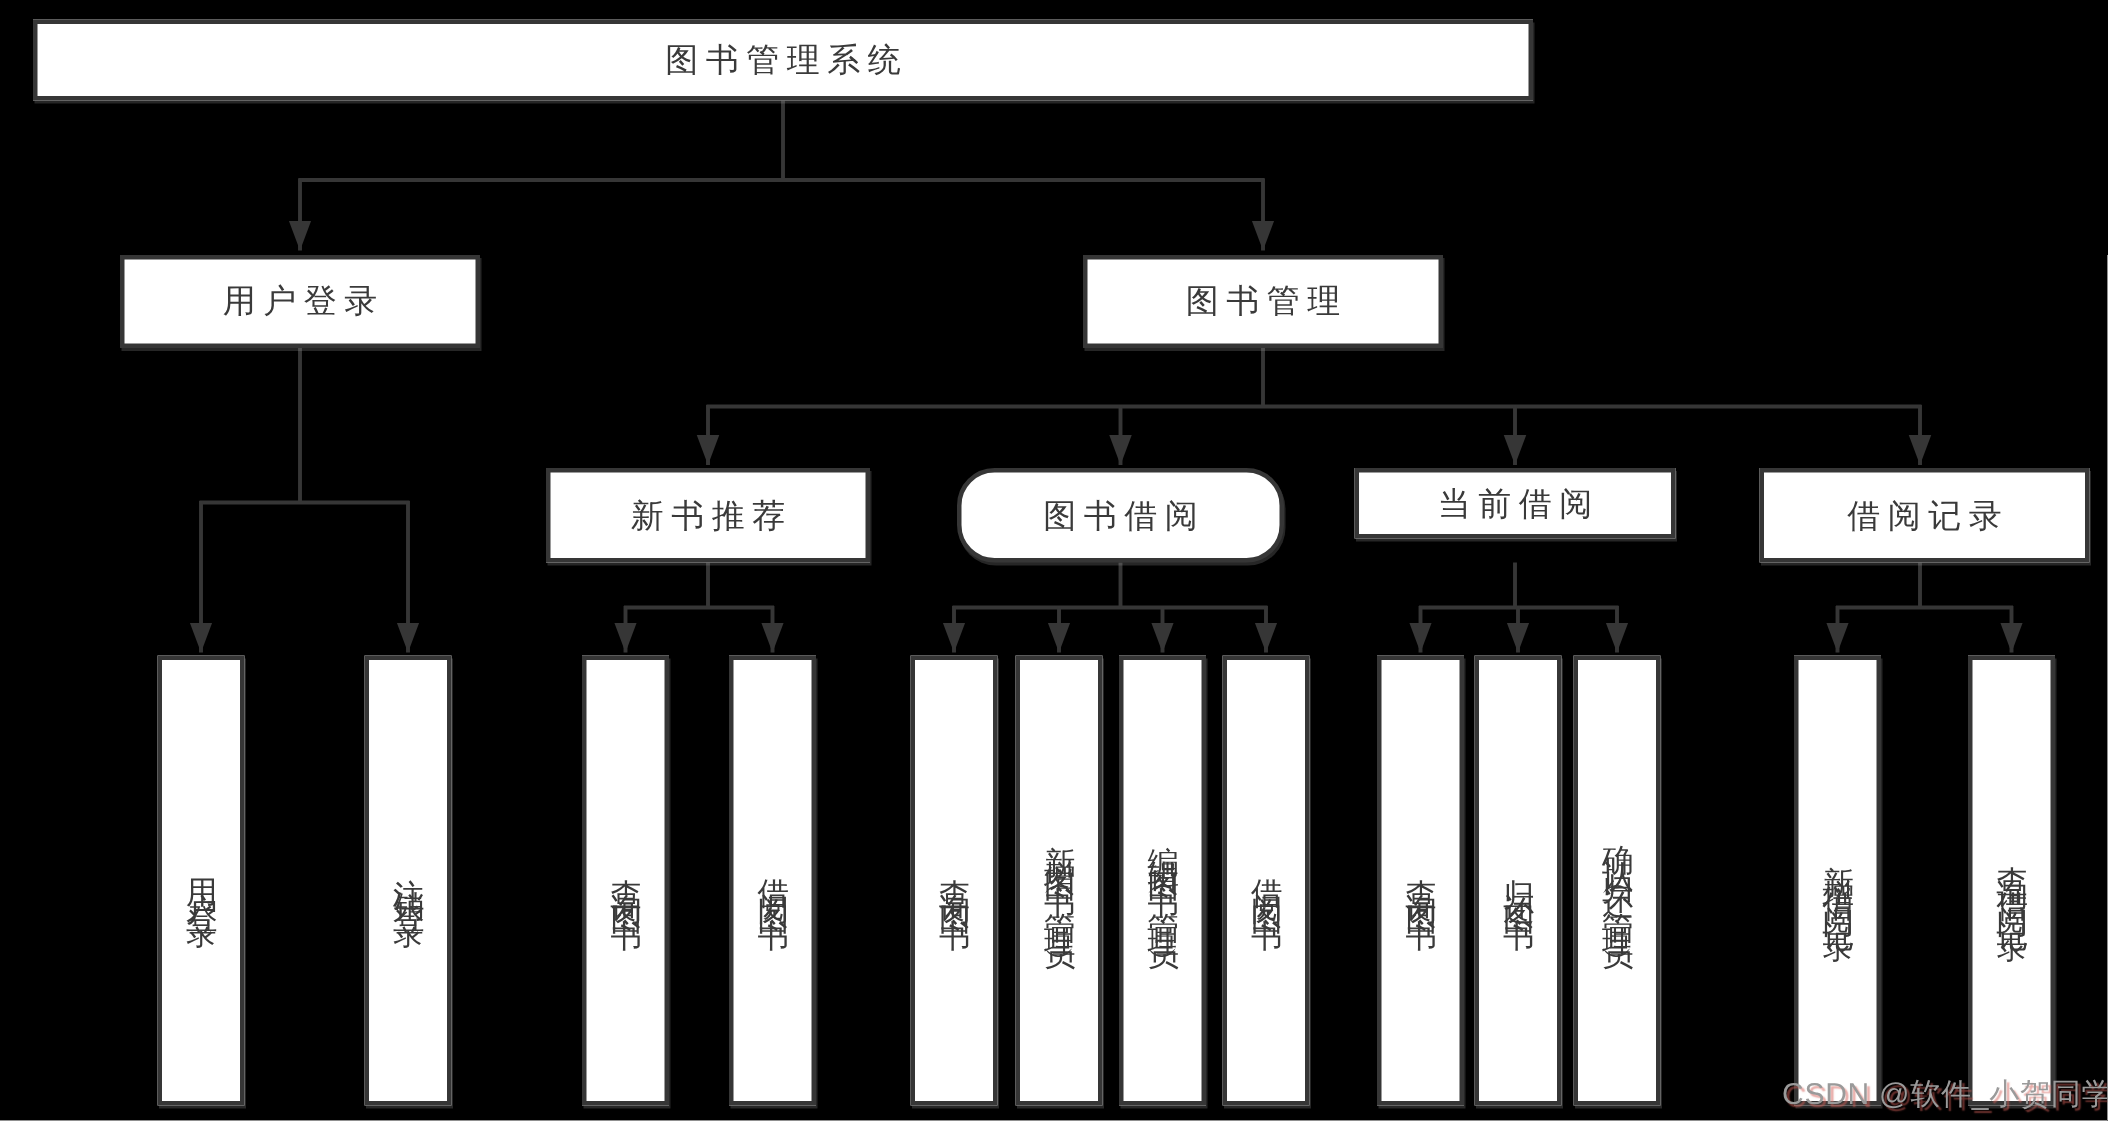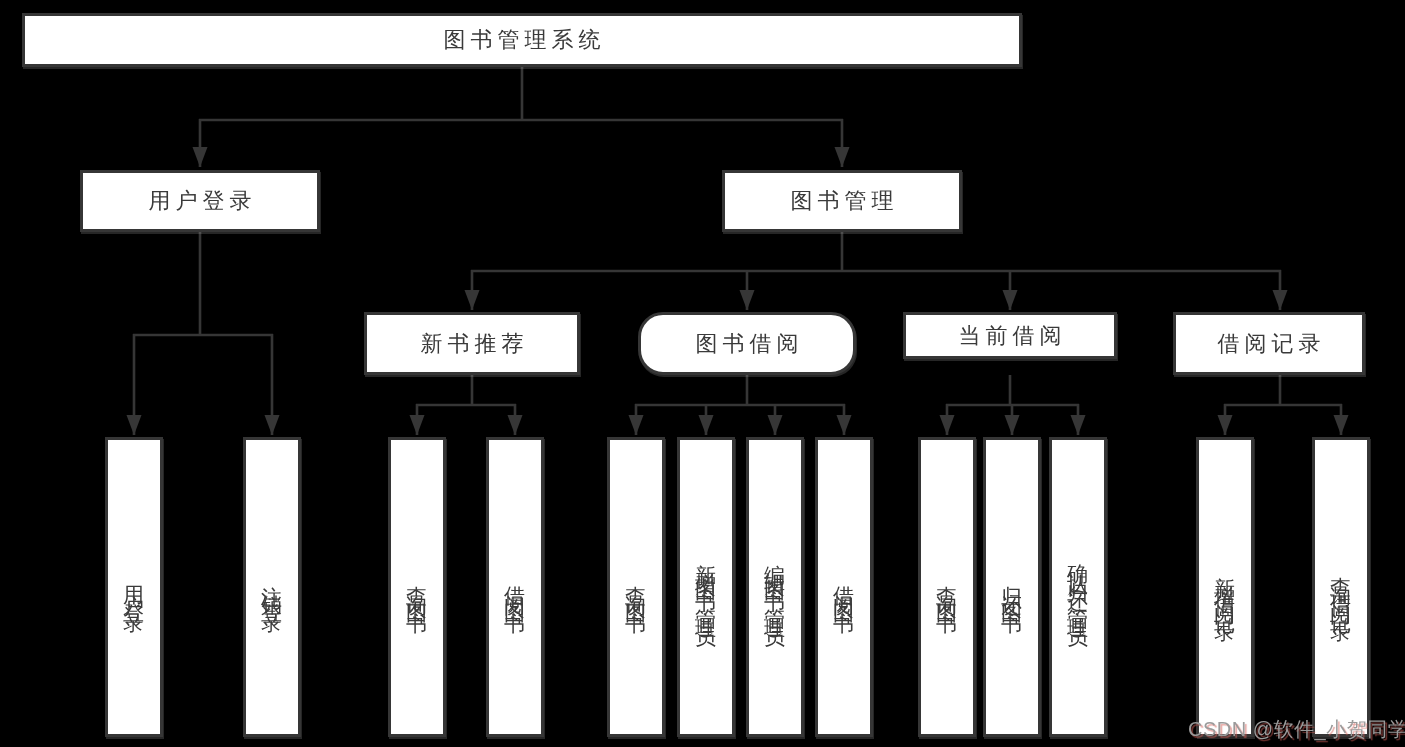--- a/index.html
+++ b/index.html
@@ -43,21 +43,21 @@
     letter-spacing: 9px;
     line-height: 1;
   }
   
   #n-root    { left: 22px;   top: 13px;  width: 1000px; height: 54px; }
   #n-login   { left: 80px;   top: 170px; width: 240px;  height: 62px; }
   #n-mgmt    { left: 722px;  top: 170px; width: 240px;  height: 62px; }
   #n-newrec  { left: 364px;  top: 312px; width: 216px;  height: 63px; }
   #n-borrow  { left: 638px;  top: 312px; width: 218px;  height: 63px; border-radius: 25px; }
   #n-current { left: 903px;  top: 312px; width: 214px;  height: 47px; }
-  #n-records { left: 1173px; top: 312px; width: 192px;  height: 63px; }
+  #n-records { left: 1173px; top: 312px; width: 220px;  height: 63px; }
   
   #l-userlogin  { left: 105px; }
   #l-logout     { left: 243px; }
   #l-nb-query   { left: 388px; }
   #l-nb-borrow  { left: 486px; }
   #l-bb-query   { left: 607px; }
   #l-bb-add     { left: 677px; }
   #l-bb-edit    { left: 746px; }
   #l-bb-borrow  { left: 815px; }
   #l-cb-query   { left: 918px; }

